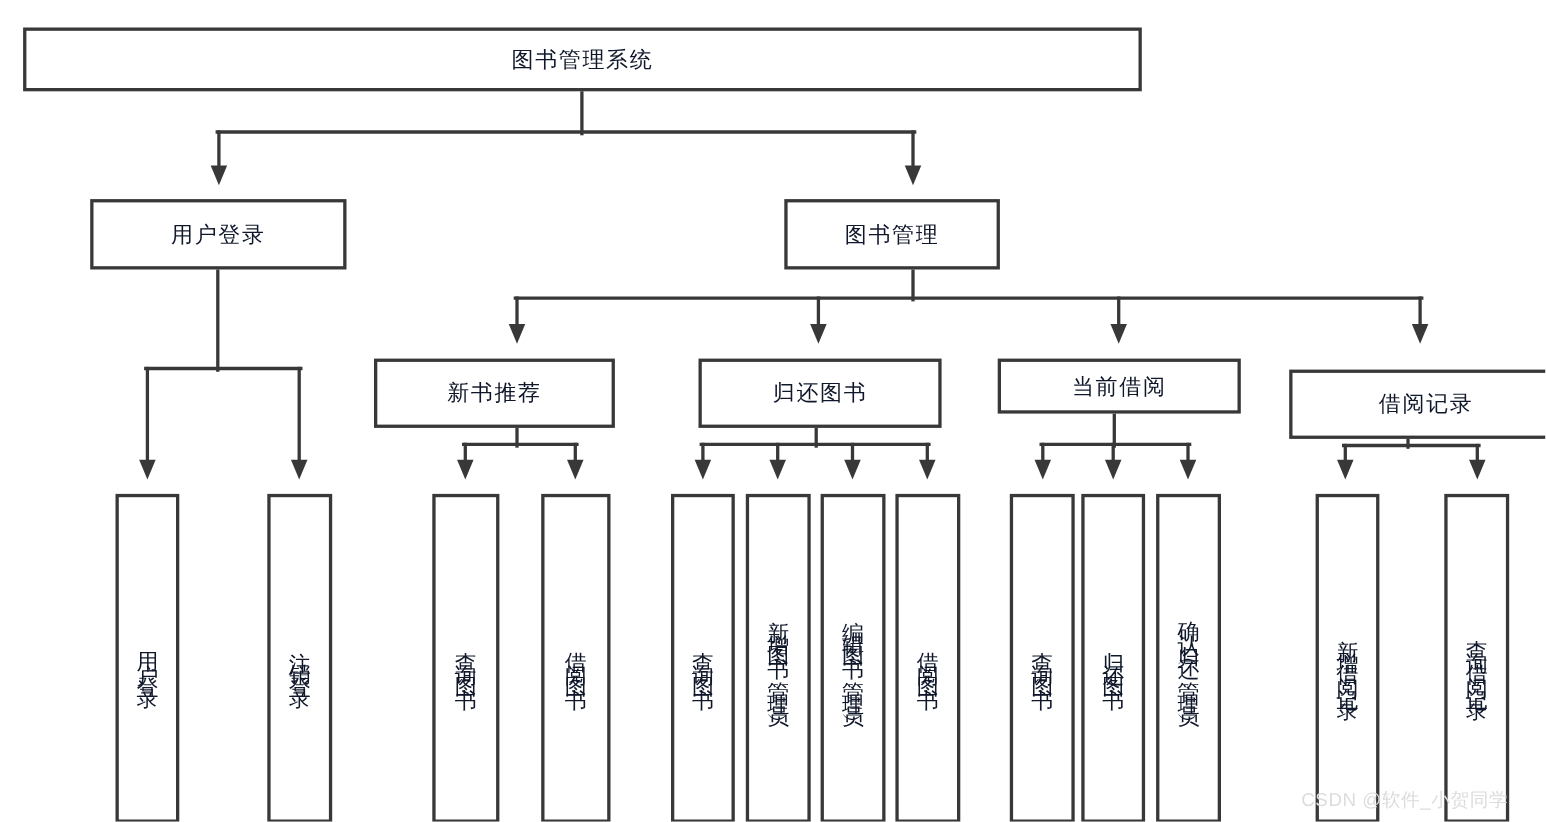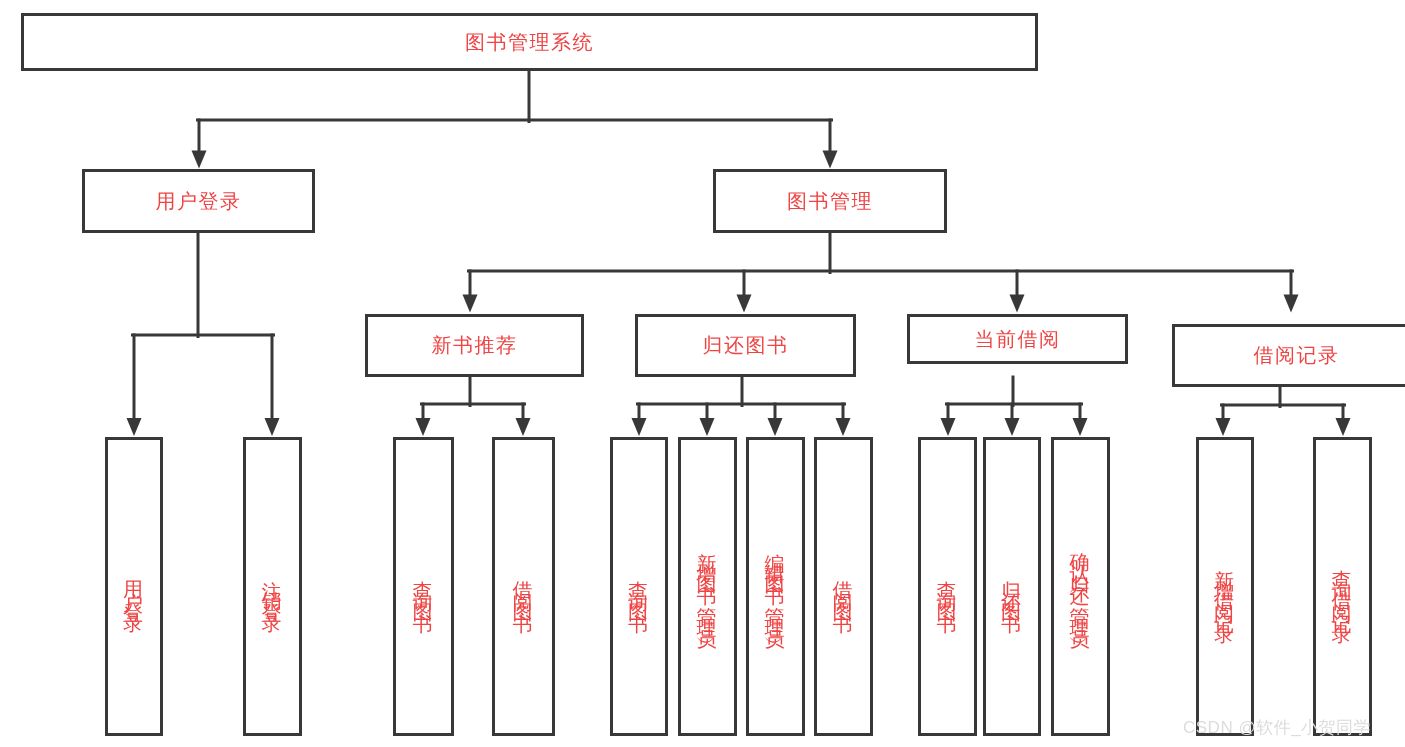--- a/index.html
+++ b/index.html
@@ -6,21 +6,21 @@
   #stage{
     position:relative;width:1405px;height:747px;background:#ffffff;overflow:hidden;
     font-family:"Liberation Sans","DejaVu Sans",sans-serif;
   }
   #connectors{position:absolute;left:0;top:0;z-index:1;}
   .ln{stroke:#383838;stroke-width:3;fill:none;stroke-linecap:square;}
   .ah{fill:#383838;stroke:none;}
   .node{
     position:absolute;box-sizing:border-box;background:#ffffff;
     border:3px solid #383838;display:flex;align-items:center;justify-content:center;
-    color:#ef4444;z-index:2;
+    color:#0f172a;z-index:2;margin-top:12px;
   }
   .h-node{font-size:20px;letter-spacing:1.5px;white-space:nowrap;}
   .v-node{writing-mode:vertical-rl;text-orientation:mixed;font-size:20px;letter-spacing:11px;}
   .watermark{
     position:absolute;left:1183px;top:716px;z-index:5;
     font-size:17px;color:#dcdcdc;letter-spacing:.5px;white-space:nowrap;
   }
 </style>
 </head>
 <body>
@@ -99,23 +99,23 @@
       <path class="ln" d="M1223,405 V421"></path>
       <polygon class="ah" points="1215.5,418 1230.5,418 1223,436"></polygon>
       <path class="ln" d="M1343,405 V421"></path>
       <polygon class="ah" points="1335.5,418 1350.5,418 1343,436"></polygon>
     </g>
   </svg>
 
   <div class="node h-node" style="left:21px;top:13px;width:1017px;height:58px">图书管理系统</div>
 
   <div class="node h-node" style="left:82px;top:169px;width:233px;height:64px">用户登录</div>
-  <div class="node h-node" style="left:713px;top:169px;width:234px;height:64px">图书管理</div>
+  <div class="node h-node" style="left:713px;top:169px;width:196px;height:64px">图书管理</div>
 
-  <div class="node h-node" style="left:365px;top:314px;width:219px;height:63px">新书推荐</div>
+  <div class="node h-node" style="left:340px;top:314px;width:219px;height:63px">新书推荐</div>
   <div class="node h-node" style="left:635px;top:314px;width:221px;height:63px">归还图书</div>
   <div class="node h-node" style="left:907px;top:314px;width:221px;height:50px">当前借阅</div>
   <div class="node h-node" style="left:1172px;top:324px;width:249px;height:63px">借阅记录</div>
 
   <div class="node v-node" style="left:105px;top:437px;width:58px;height:299px">用户登录</div>
   <div class="node v-node" style="left:243px;top:437px;width:59px;height:299px">注销登录</div>
 
   <div class="node v-node" style="left:393px;top:437px;width:61px;height:299px">查询图书</div>
   <div class="node v-node" style="left:492px;top:437px;width:63px;height:299px">借阅图书</div>
 

